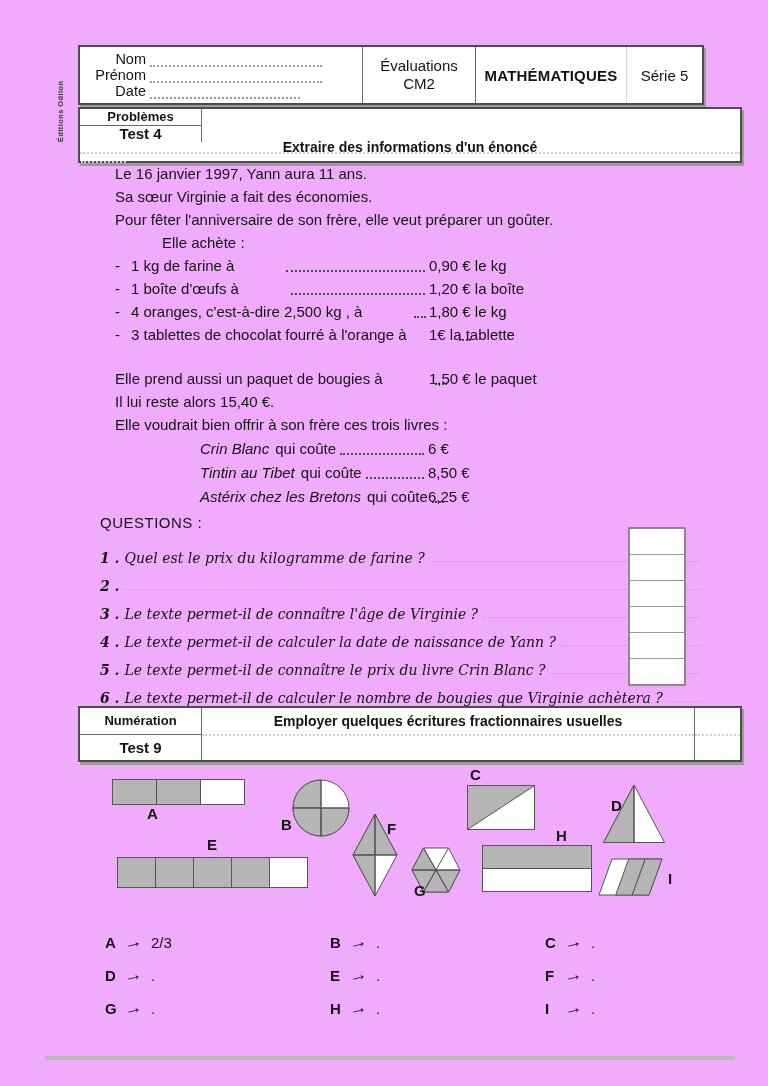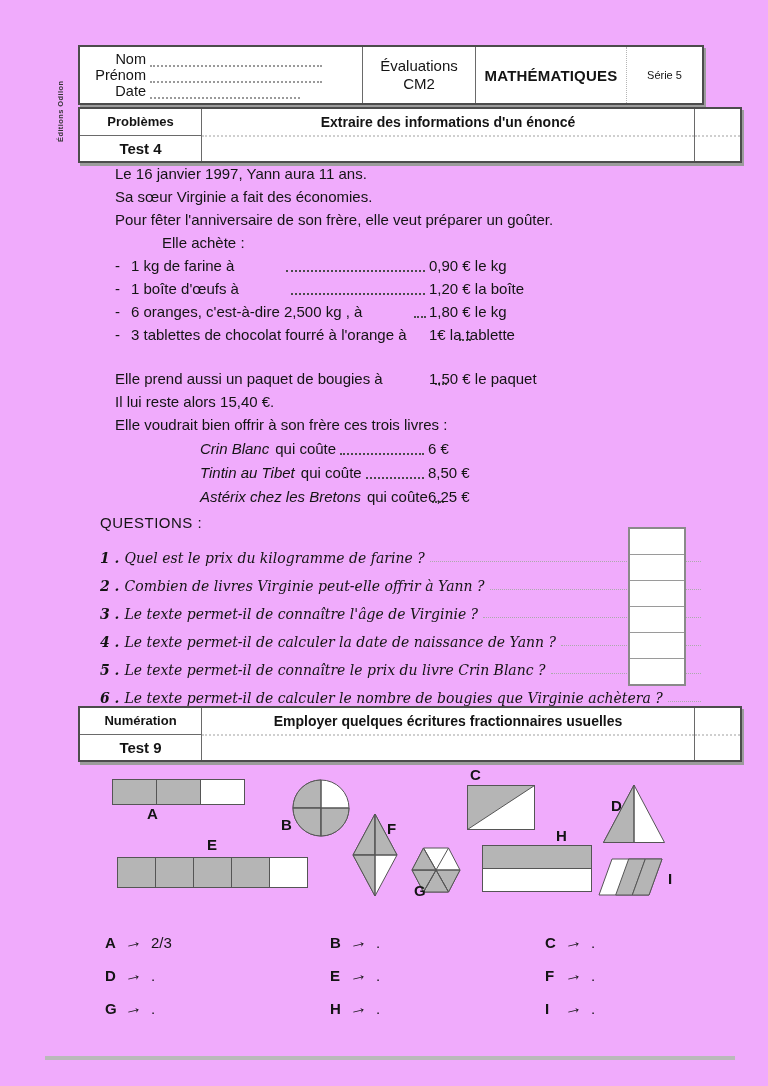--- a/index.html
+++ b/index.html
@@ -17,26 +17,26 @@
   .id-cell{width:276px;display:flex;flex-direction:column;justify-content:center;padding:3px 6px 3px 0;}
   .id-row{display:flex;align-items:flex-end;height:16px;}
   .id-label{width:66px;text-align:right;font-size:14.5px;line-height:15px;}
   .write-line{margin-left:4px;width:172px;border-bottom:2px dotted #9a9a9a;height:12px;}
   .id-row.short .write-line{width:150px;}
   .eval-cell{width:112px;border-left:1.5px solid #6a6a6a;display:flex;flex-direction:column;
              align-items:center;justify-content:center;font-size:15px;line-height:18px;}
   .subject-cell{width:150px;border-left:1.5px solid #6a6a6a;display:flex;align-items:center;
                 justify-content:center;font-weight:bold;font-size:15px;letter-spacing:.2px;}
   .series-cell{flex:1;border-left:1.5px dotted #b5b5b5;display:flex;align-items:center;
-               justify-content:center;font-size:11px;}
+               justify-content:center;font-size:15px;}
 
   
   .section-header{position:absolute;left:78px;width:660px;height:52px;background:#fff;
                   border:2px solid #4c4c4c;box-shadow:2px 3px 0 #9c9c9c;display:flex;}
-  #test4-header{top:107px;} #test6-header{top:706px;}
+  #test4-header{top:107px;flex-direction:column;} #test6-header{top:706px;}
   .sh-left{width:121px;border-right:1.5px solid #6a6a6a;display:flex;flex-direction:column;}
   .sh-cat{height:50%;display:flex;align-items:center;justify-content:center;font-weight:bold;
           font-size:13px;border-bottom:1.5px solid #6a6a6a;}
   .sh-test{height:50%;display:flex;align-items:center;justify-content:center;font-weight:bold;font-size:15px;}
   .sh-main{flex:1;position:relative;}
   .sh-title{position:absolute;top:0;left:0;right:0;height:50%;display:flex;align-items:center;
             justify-content:center;font-weight:bold;font-size:14px;}
   .sh-mid{position:absolute;top:50%;left:0;right:0;border-top:2px dotted #cfcfcf;}
   .sh-right{width:45px;border-left:1.5px solid #6a6a6a;position:relative;}
 
@@ -145,21 +145,21 @@
       <span class="p-dash">-</span>
       <span class="p-left">
           <span class="p-text">1 boîte d'œufs à</span>
           <span class="p-leader"></span>
         </span>
       <span class="p-price">1,20 € la boîte</span>
     </div>
     <div class="p-row">
       <span class="p-dash">-</span>
       <span class="p-left">
-          <span class="p-text">6 oranges,  c'est-à-dire  2,500  kg , à</span>
+          <span class="p-text">4 oranges,  c'est-à-dire  2,500  kg , à</span>
           <span class="p-leader"></span>
         </span>
       <span class="p-price">1,80 € le kg</span>
     </div>
     <div class="p-row">
       <span class="p-dash">-</span>
       <span class="p-left">
           <span class="p-text">3 tablettes de chocolat fourré à l'orange à</span>
           <span class="p-leader"></span>
         </span>
@@ -206,21 +206,20 @@
 
   <div class="questions">
     <div class="q-label">QUESTIONS :</div>
     <div class="q-row">
       <span class="q-num">1 .</span>
       <span class="q-text">Quel est le prix du kilogramme de farine ?</span>
       <span class="q-leader"></span>
     </div>
     <div class="q-row">
       <span class="q-num">2 .</span>
-      <span class="q-text">Combien de livres Virginie peut-elle offrir à Yann ?</span>
       <span class="q-leader"></span>
     </div>
     <div class="q-row">
       <span class="q-num">3 .</span>
       <span class="q-text">Le texte permet-il de connaître l'âge de Virginie ?</span>
       <span class="q-leader"></span>
     </div>
     <div class="q-row">
       <span class="q-num">4 .</span>
       <span class="q-text">Le texte permet-il de calculer la date de naissance de Yann ?</span>

